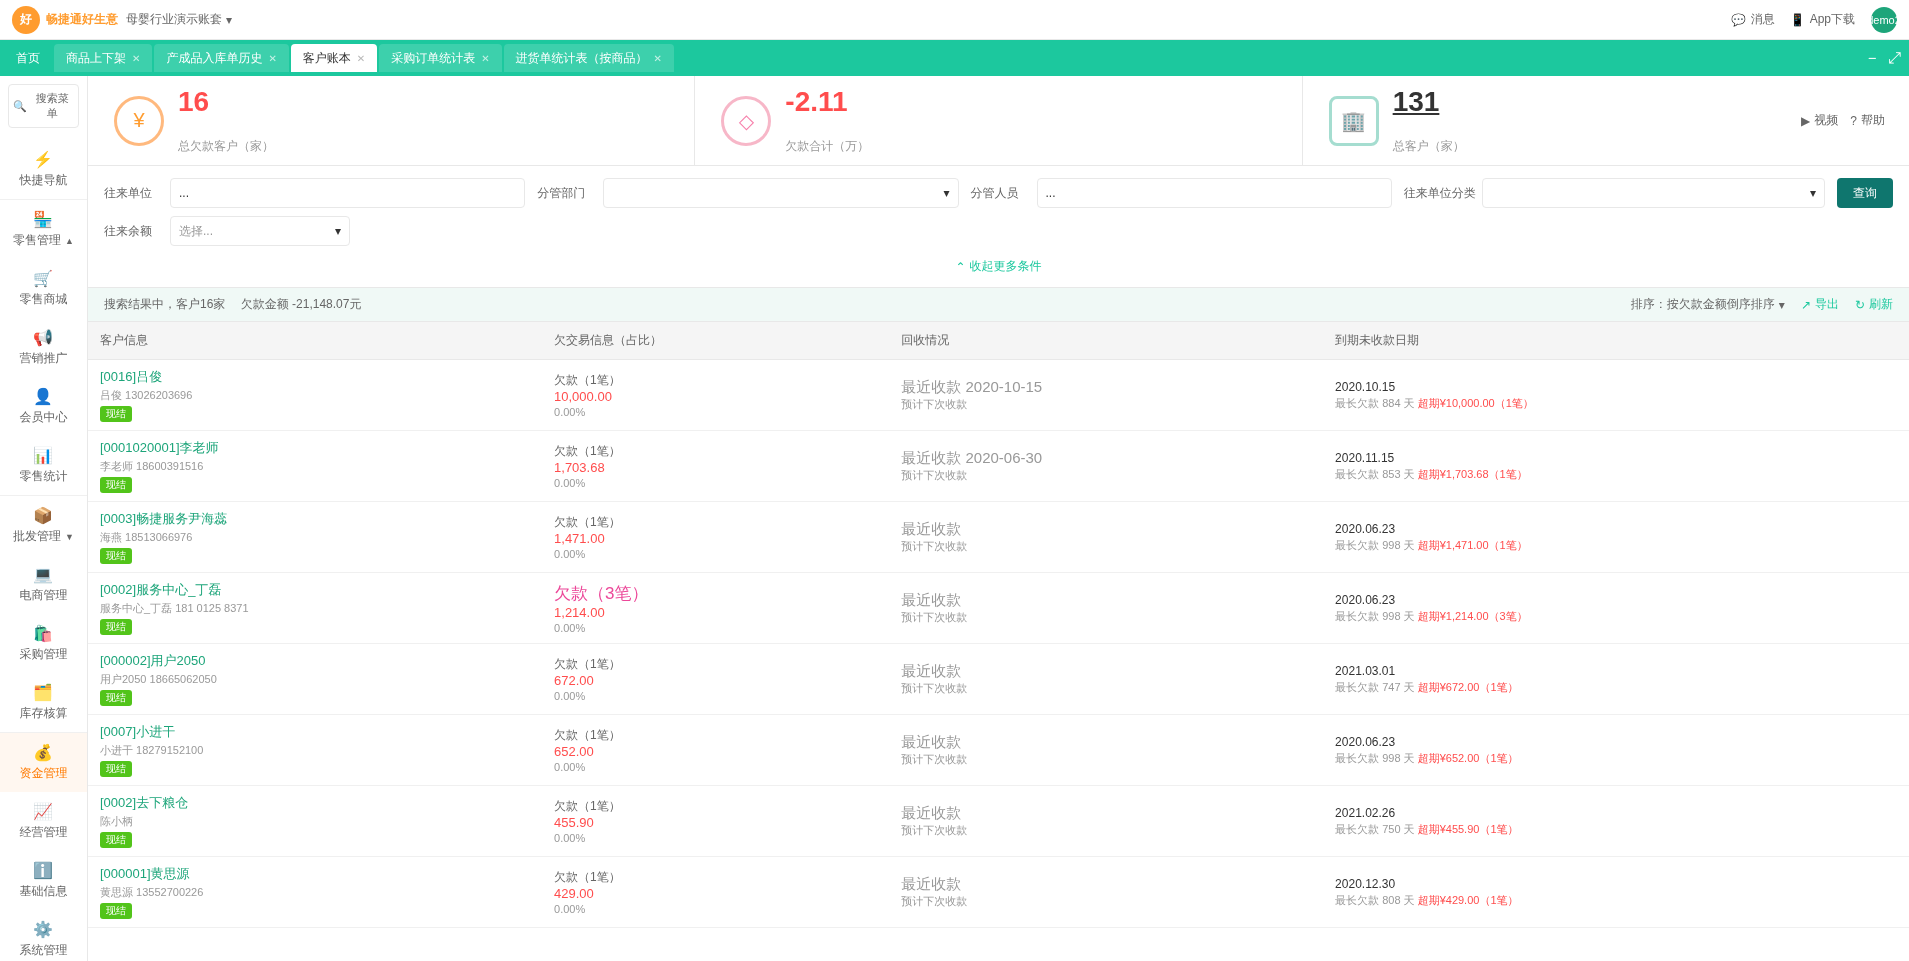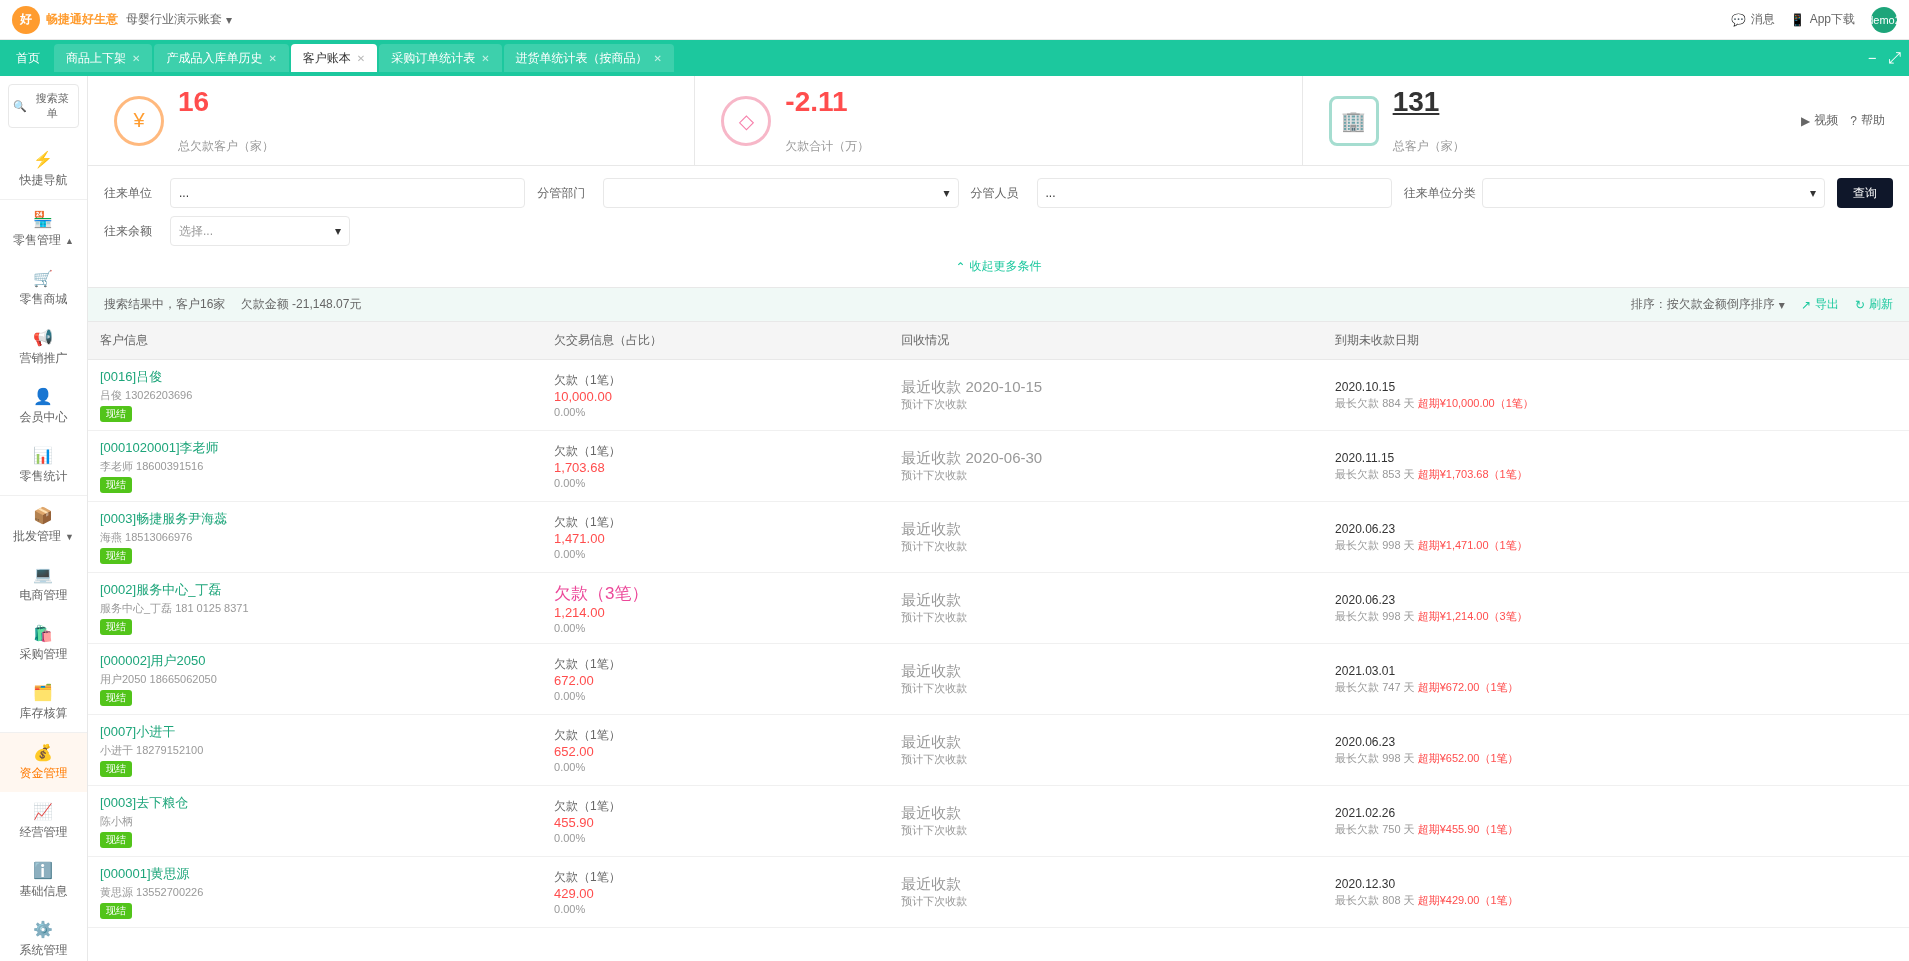--- a/index.html
+++ b/index.html
@@ -59,21 +59,21 @@
     .summary-actions { margin-left: auto; display: flex; align-items: center; gap: 12px; font-size: 12px; color: #666; }
     .summary-action-item { display: flex; align-items: center; gap: 4px; cursor: pointer; }
 
     
     .filter-area { background: #fff; padding: 12px 16px 8px; border-bottom: 1px solid #e8e8e8; flex-shrink: 0; }
     .filter-row { display: flex; align-items: flex-start; gap: 12px; margin-bottom: 8px; }
     .filter-item { display: flex; align-items: center; gap: 6px; flex: 1; }
     .filter-label { font-size: 12px; color: #666; white-space: nowrap; min-width: 60px; }
     .filter-input { flex: 1; height: 30px; border: 1px solid #e8e8e8; border-radius: 4px; padding: 0 8px; font-size: 12px; color: #333; background: #fff; display: flex; align-items: center; justify-content: space-between; cursor: pointer; }
     .filter-select { flex: 1; height: 30px; border: 1px solid #e8e8e8; border-radius: 4px; padding: 0 8px; font-size: 12px; background: #fff; cursor: pointer; display: flex; align-items: center; justify-content: space-between; }
-    .search-btn { height: 30px; padding: 0 16px; background: #0f172a; color: white; border: none; border-radius: 4px; font-size: 12px; cursor: pointer; white-space: nowrap; }
+    .search-btn { height: 30px; padding: 0 16px; background: #0f766e; color: white; border: none; border-radius: 4px; font-size: 12px; cursor: pointer; white-space: nowrap; }
     .collapse-row { display: flex; justify-content: center; padding: 4px 0; }
     .collapse-btn { color: #1cc89e; font-size: 12px; cursor: pointer; display: flex; align-items: center; gap: 4px; background: none; border: none; }
 
     
     .result-bar { background: #f0f9f6; padding: 8px 16px; display: flex; align-items: center; justify-content: space-between; border-bottom: 1px solid #e8e8e8; flex-shrink: 0; }
     .result-info { font-size: 12px; color: #666; }
     .result-actions { display: flex; align-items: center; gap: 16px; font-size: 12px; color: #666; }
     .sort-select { display: flex; align-items: center; gap: 4px; cursor: pointer; color: #666; }
     .action-btn { display: flex; align-items: center; gap: 4px; cursor: pointer; color: #1cc89e; }
 
@@ -492,21 +492,21 @@
     </td>
     <td>
       <div class="due-date">2020.06.23</div>
       <div class="overdue-days">
         最长欠款 998 天 <span class="overdue-link">超期¥652.00（1笔）</span>
       </div>
     </td>
   </tr>
             <tr>
     <td>
-      <div class="customer-name">[0003]去下粮仓</div>
+      <div class="customer-name">[0002]去下粮仓</div>
       <div class="customer-sub">陈小柄</div>
       <span class="badge-green">现结</span>
     </td>
     <td>
       <div style="color:#666;font-size:12px;">欠款（1笔）</div>
       <div class="amount-red">455.90</div>
       <div class="amount-ratio">0.00%</div>
     </td>
     <td>
       <div class="recent-collect">最近收款</div>

